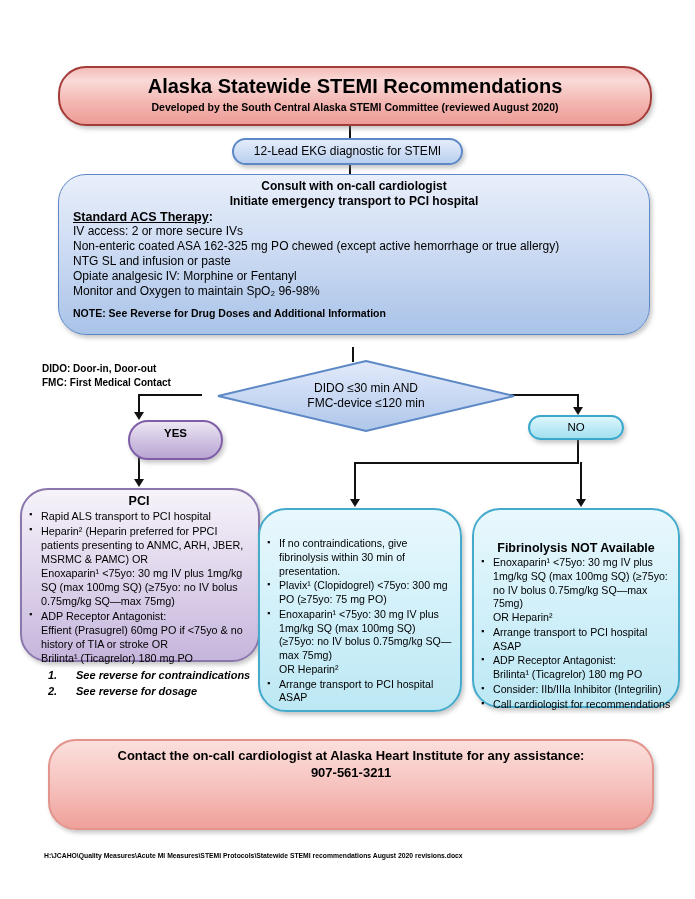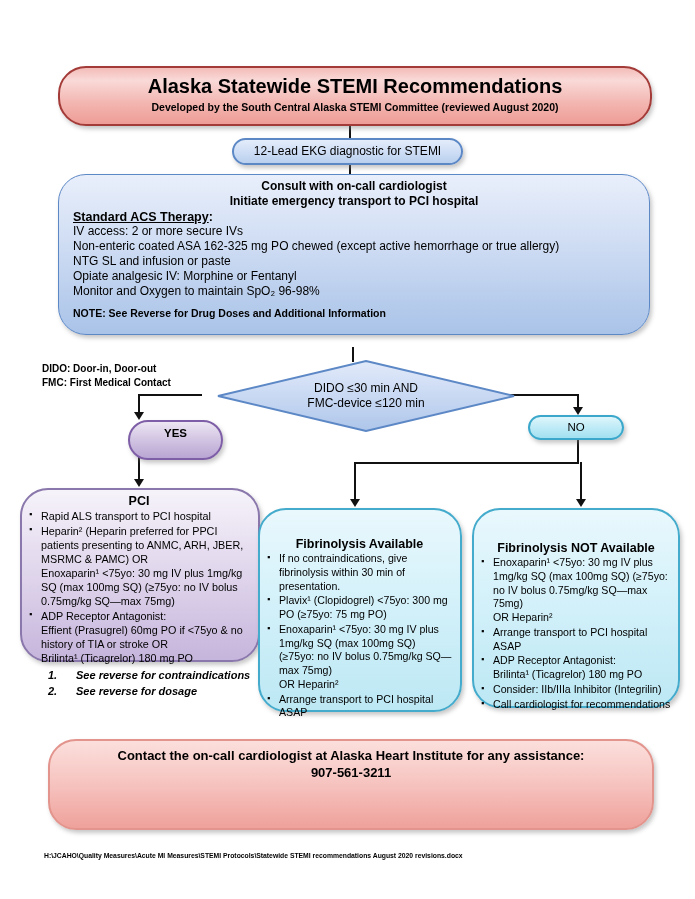--- a/index.html
+++ b/index.html
@@ -162,21 +162,20 @@
       <span class="fn-num">1.</span>
       <span>See reverse for contraindications</span>
     </div>
     <div class="fn-row">
       <span class="fn-num">2.</span>
       <span>See reverse for dosage</span>
     </div>
   </div>
 
   <div class="abs node fa-box">
-    <div class="box-title">Fibrinolysis Available</div>
     <ul class="blist">
       <li><span class="btxt">If no contraindications, give fibrinolysis within 30 min of presentation.</span></li>
       <li><span class="btxt">Plavix¹ (Clopidogrel) &lt;75yo: 300 mg PO (≥75yo: 75 mg PO)</span></li>
       <li><span class="btxt">Enoxaparin¹ &lt;75yo: 30 mg IV plus 1mg/kg SQ (max 100mg SQ) (≥75yo: no IV bolus 0.75mg/kg SQ—max 75mg)
 OR Heparin²</span></li>
       <li><span class="btxt">Arrange transport to PCI hospital ASAP</span></li>
     </ul>
   </div>
 
   <div class="abs node fna-box">

